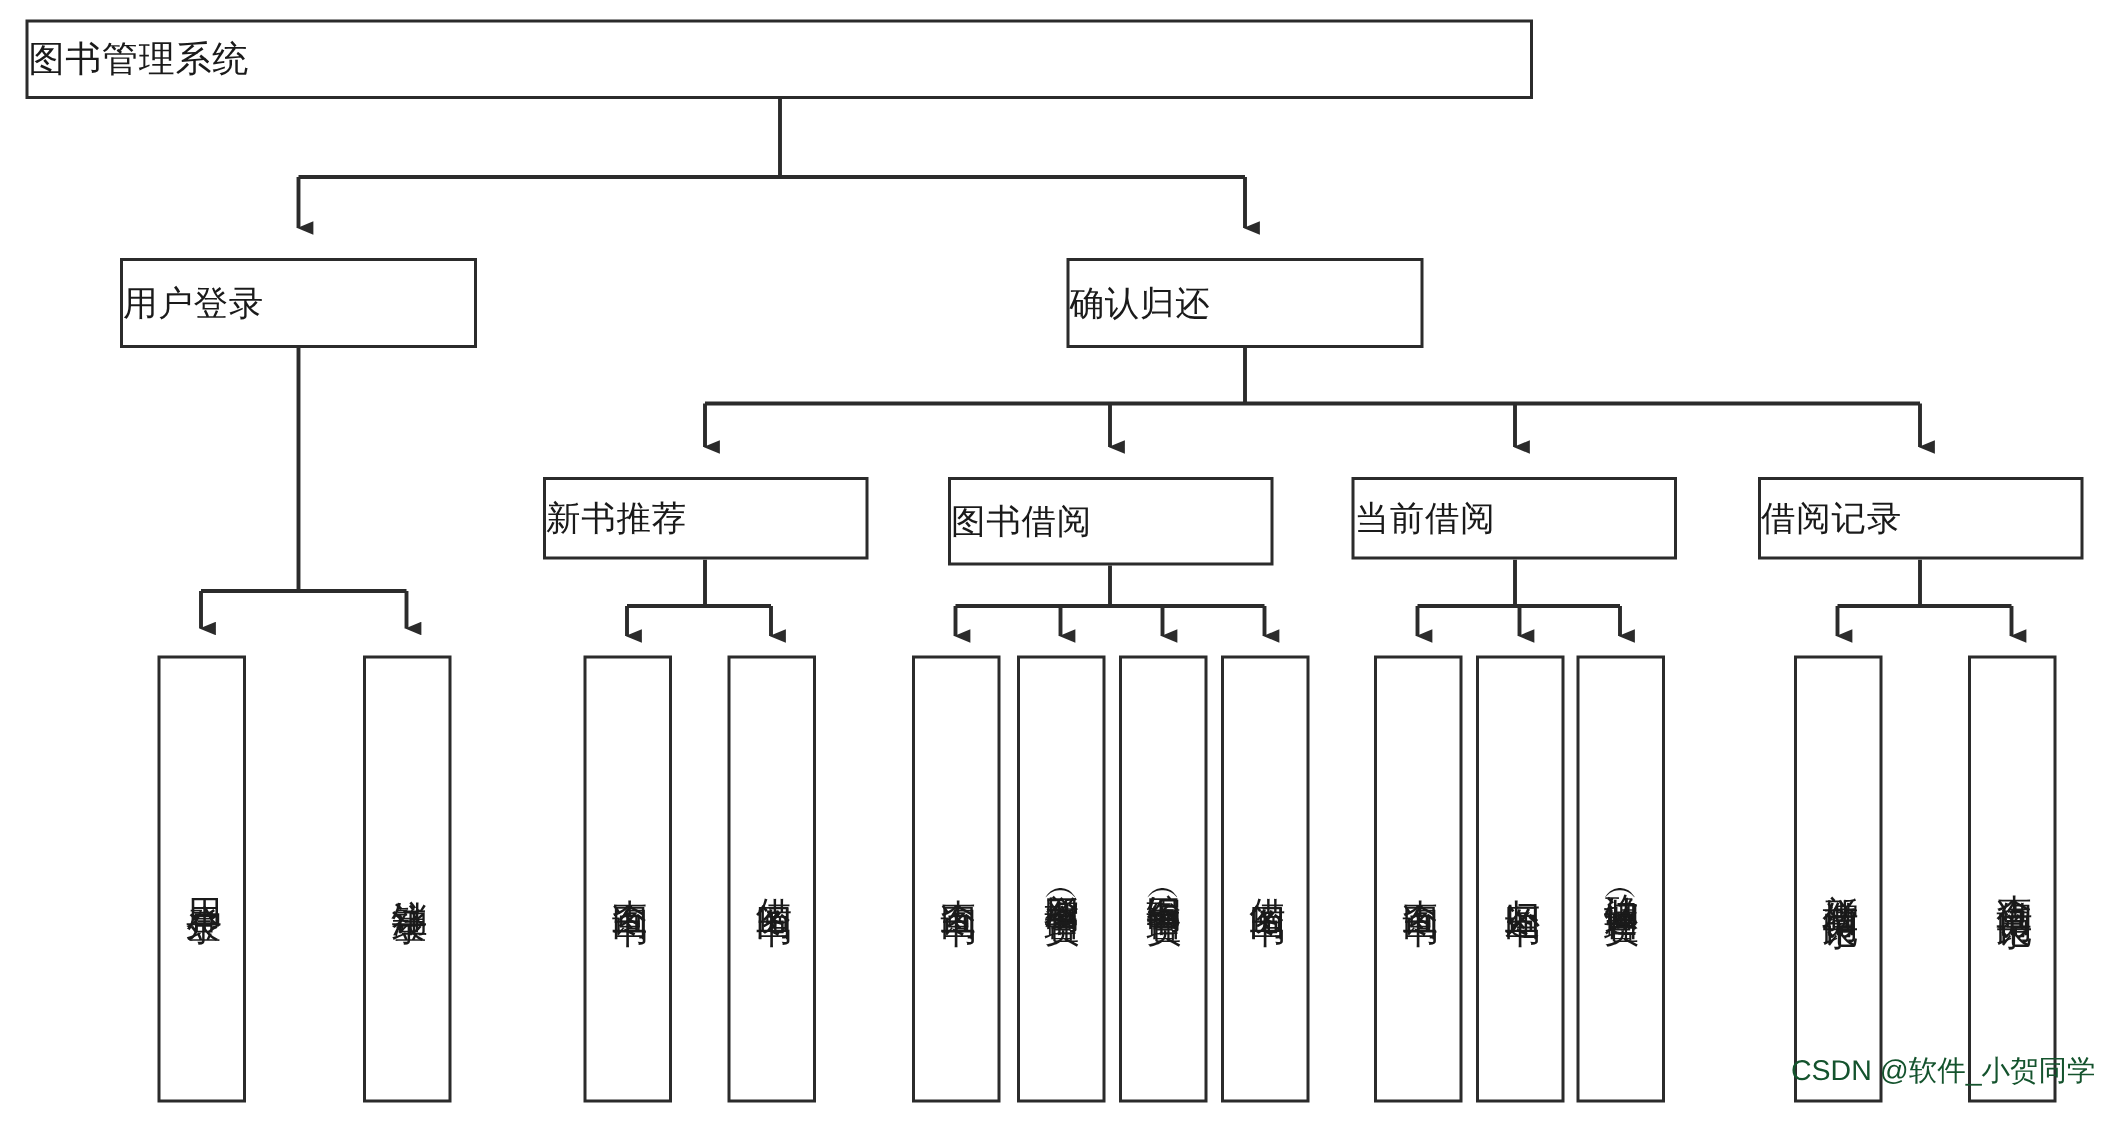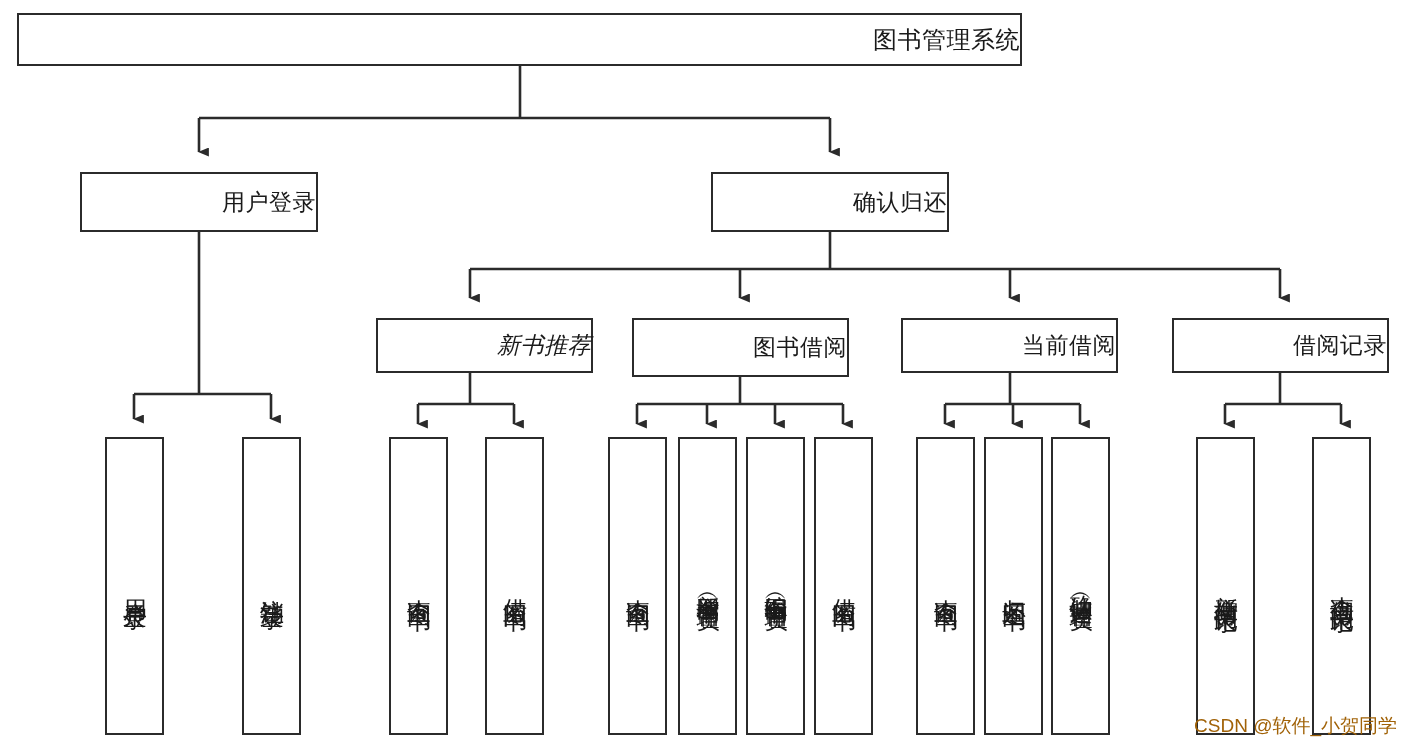--- a/index.html
+++ b/index.html
@@ -22,21 +22,21 @@
     height:747px;
     pointer-events:none;
   }
   .node{
     position:absolute;
     box-sizing:border-box;
     border:2.5px solid #2b2b2b;
     background:#ffffff;
     display:flex;
     align-items:center;
-    justify-content:flex-end;
+    justify-content:flex-start;
     color:#1a1a1a;
   }
   .node .lbl{
     display:block;
     text-align:center;
     line-height:1.05;
     letter-spacing:0.5px;
   }
   
   .node.h .lbl{
@@ -58,23 +58,23 @@
     white-space:normal;
     max-height:100%;
   }
   .node.v.tall .lbl{
     font-size:23px;
     letter-spacing:2px;
   }
   #watermark{
     position:absolute;
     right:8px;
-    bottom:8px;
+    bottom:20px;
     font-size:19px;
-    color:#a16207;
+    color:#14532d;
     white-space:nowrap;
     user-select:none;
   }
 </style>
 </head>
 <body>
 
 <div id="canvas">
 
   <svg id="wires" viewBox="0 0 1405 747" xmlns="http://www.w3.org/2000/svg">
@@ -131,21 +131,21 @@
     <span class="lbl">图书管理系统</span>
   </div>
 
   <div class="node h" style="left:80px; top:172px; width:238px; height:60px;">
     <span class="lbl">用户登录</span>
   </div>
   <div class="node h" style="left:711px; top:172px; width:238px; height:60px;">
     <span class="lbl">确认归还</span>
   </div>
 
-  <div class="node h" style="left:376px; top:318px; width:217px; height:55px;font-style:italic;">
+  <div class="node h" style="left:362px; top:318px; width:217px; height:55px;">
     <span class="lbl">新书推荐</span>
   </div>
   <div class="node h" style="left:632px; top:318px; width:217px; height:59px;">
     <span class="lbl">图书借阅</span>
   </div>
   <div class="node h" style="left:1172px; top:318px; width:217px; height:55px;">
     <span class="lbl">借阅记录</span>
   </div>
   <div class="node h" style="left:901px; top:318px; width:217px; height:55px;">
     <span class="lbl">当前借阅</span>

